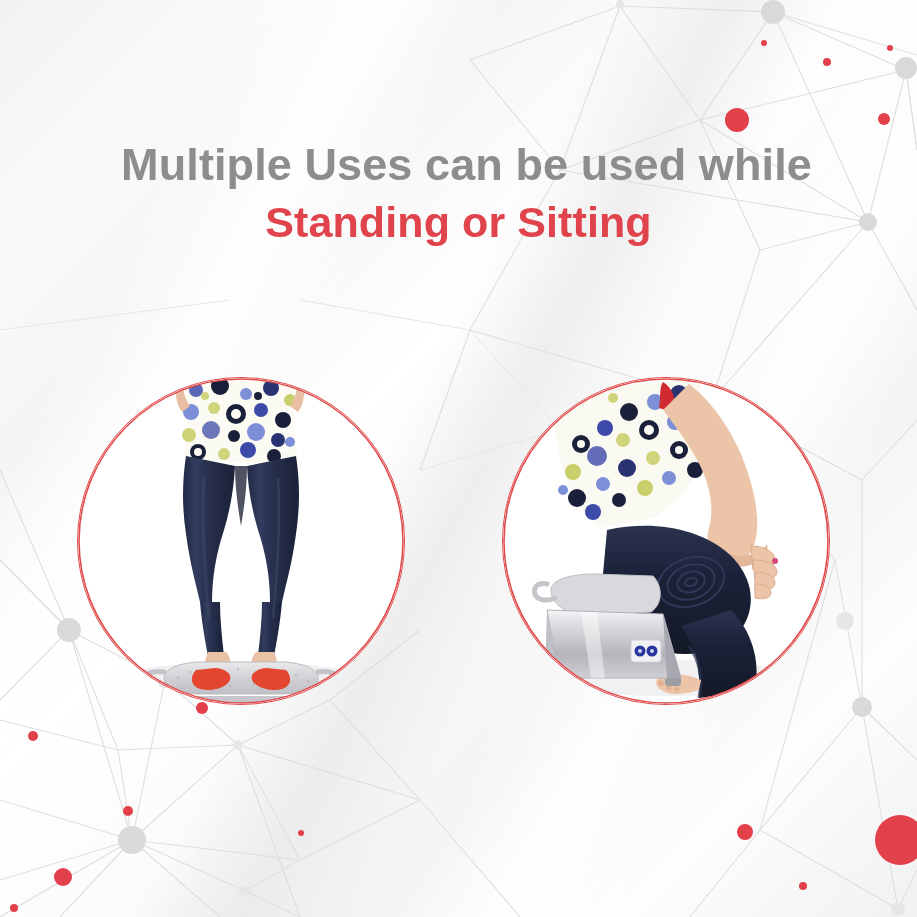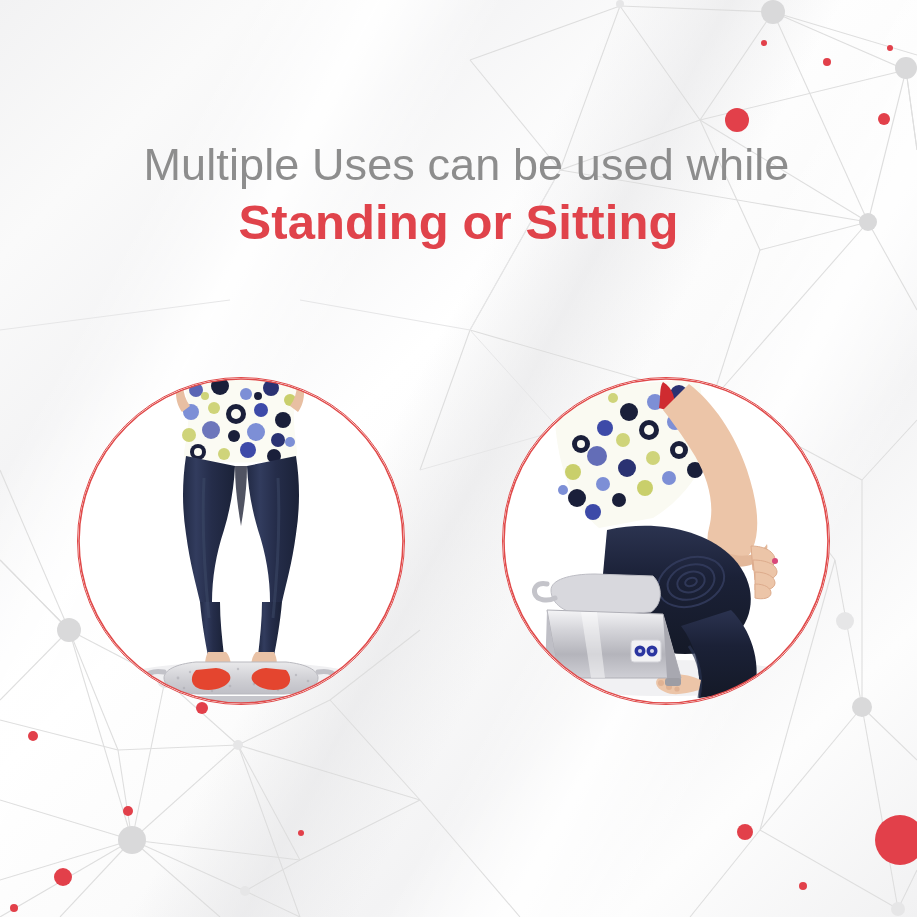--- a/index.html
+++ b/index.html
@@ -20,25 +20,25 @@
       linear-gradient(118deg, rgba(255,255,255,0) 18%, rgba(255,255,255,.95) 27%, rgba(255,255,255,0) 36%),
       linear-gradient(118deg, rgba(226,226,228,0) 44%, rgba(226,226,228,.55) 52%, rgba(226,226,228,0) 60%),
       linear-gradient(118deg, rgba(255,255,255,0) 62%, rgba(255,255,255,.9) 71%, rgba(255,255,255,0) 80%);
   }
   #mesh{position:absolute;inset:0;pointer-events:none;}
   #headline{
     position:absolute;left:0;right:0;top:136px;text-align:center;
     pointer-events:none;
   }
   .h-line1{
-    display:block;font-size:45px;line-height:58px;font-weight:400;
+    display:block;font-size:45px;line-height:58px;font-weight:700;
     color:#8d8d8d;letter-spacing:.1px;padding-left:16px;
   }
   .h-line2{
-    display:block;font-size:49px;line-height:56px;font-weight:700;
+    display:block;font-size:43px;line-height:56px;font-weight:700;
     color:#e0434b;letter-spacing:.1px;
   }
   .photo-circle{
     position:absolute;border-radius:50%;
     border:1.6px solid #e04a4a;
     background:#ffffff;
     overflow:hidden;
   }
   .photo-inner{position:absolute;inset:0;}
   .red-dot{position:absolute;border-radius:50%;background:#e2404a;}

